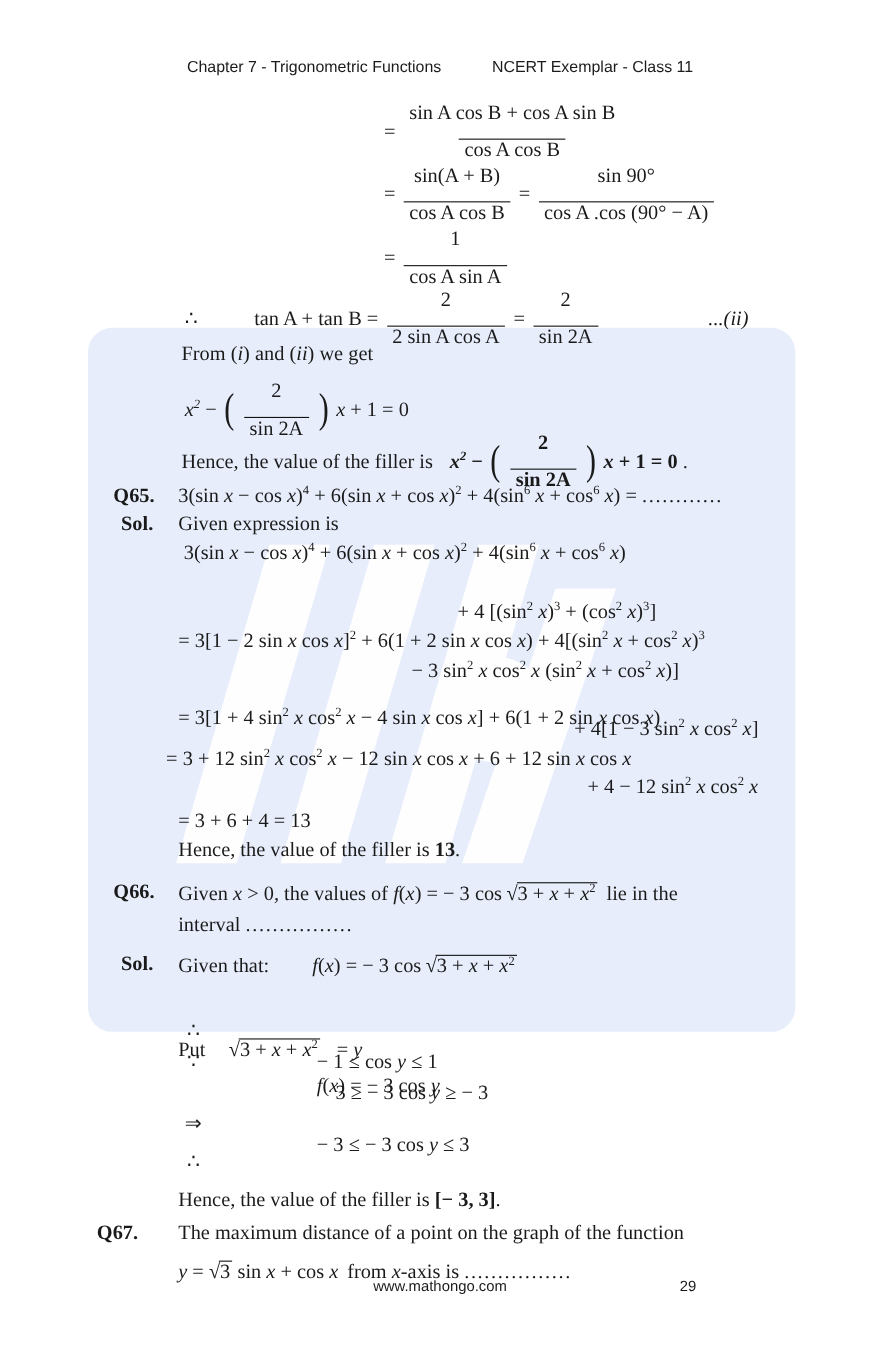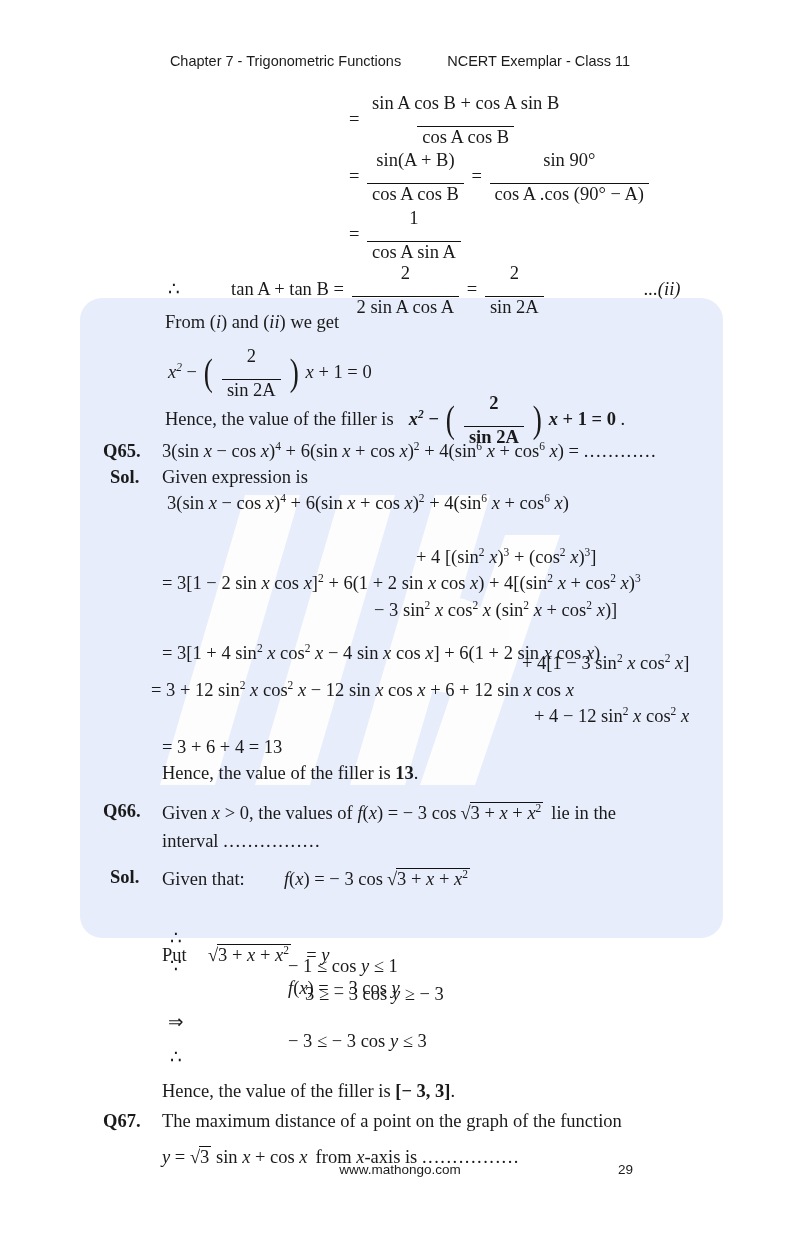--- a/index.html
+++ b/index.html
@@ -283,21 +283,21 @@
       − 3 ≤ − 3 cos <span class="it">y</span> ≤ 3
     </div>
 
     <div class="ln" style="left:170px; top:1048px;">∴</div>
 
     <div class="ln" style="left:162px; top:1082px;">
       <span>Hence, the value of the filler is</span>
       <span class="bold">[− 3, 3]</span><span>.</span>
     </div>
 
-    <div class="ln lbl" style="left:103px; top:1112px;">Q67.</div>
+    <div class="ln lbl" style="left:88px; top:1112px;">Q67.</div>
     <div class="ln" style="left:162px; top:1112px;">The maximum distance of a point on the graph of the function</div>
     <div class="ln" style="left:162px; top:1146px;">
       <span class="it">y</span> = <span class="rad"><span class="sign">√</span><span class="body">3</span></span> sin <span class="it">x</span> + cos <span class="it">x</span><span style="display:inline-block;width:8px;"></span>from <span class="it">x</span>-axis is <span class="dots">................</span>
     </div>
 
   </div>
 
   <div class="footer">
     <span class="site">www.mathongo.com</span>
     <span class="pageno">29</span>

